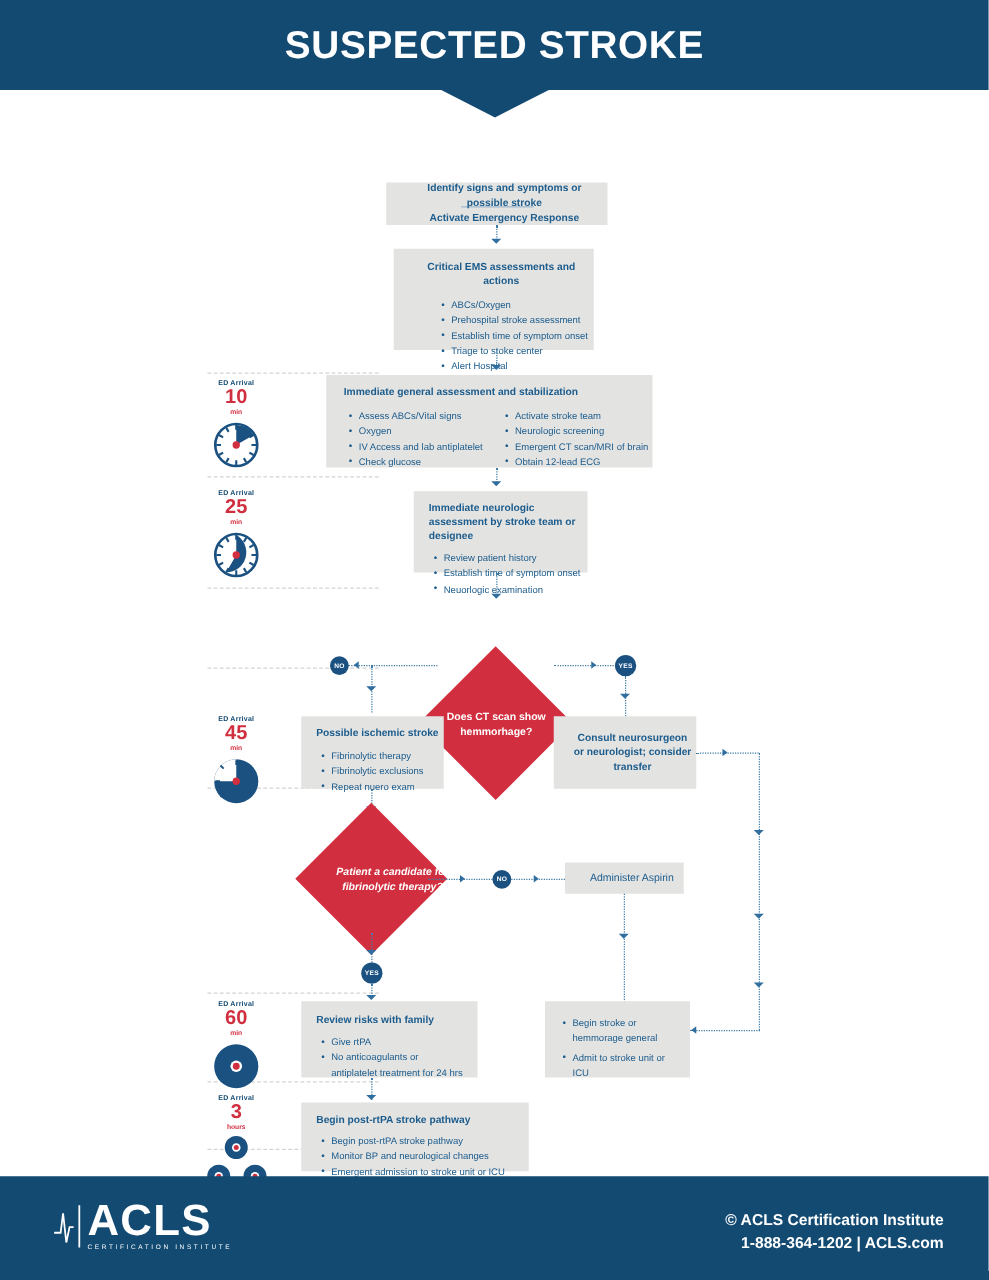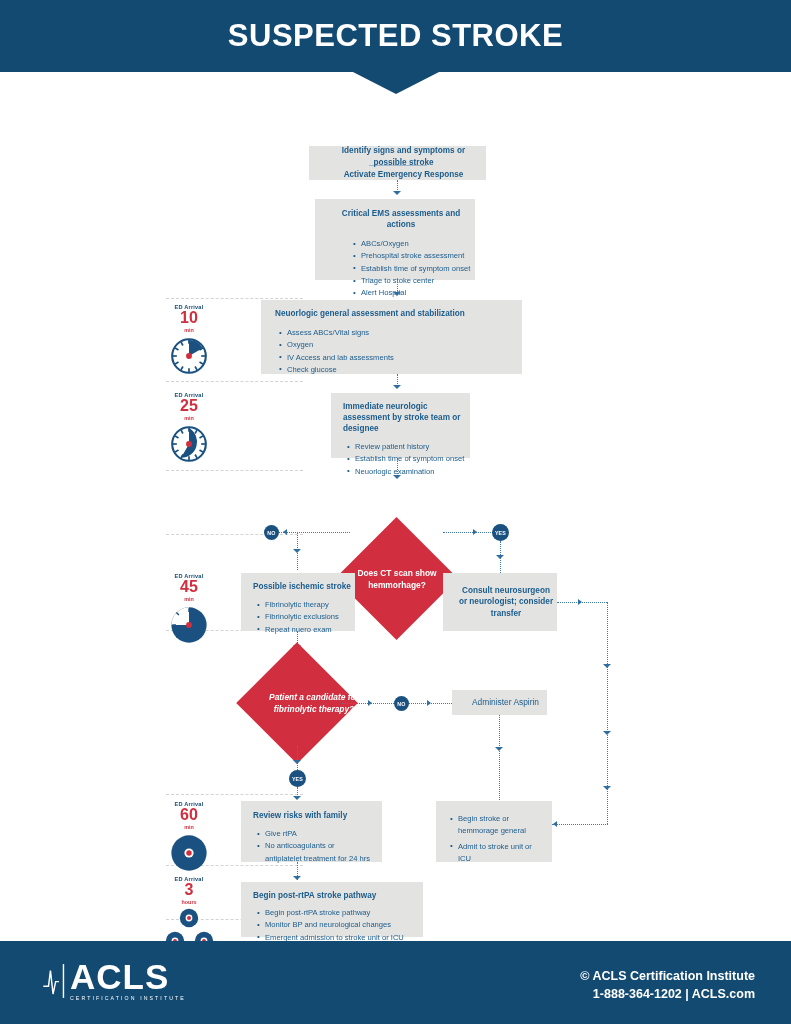--- a/index.html
+++ b/index.html
@@ -188,27 +188,33 @@
         <li>Triage to stoke center</li>
         <li>Alert Hospital</li>
         <li>Check glucose</li>
       </ul>
     </div>
 
     <div class="dline-v" style="left:397px; top:186px; height:13px;"></div>
     <div class="arrow-down" style="left:393px; top:198px;"></div>
 
     <div class="box" style="left:261px; top:206px; width:261px; height:74px; padding:8px 0 0 0;">
-      <div class="box-title" style="margin-left:14px;">Neuorlogic general assessment and stabilization</div>
+      <div class="box-title" style="margin-left:14px;">Immediate general assessment and stabilization</div>
       <div style="display:flex; margin-top:8px;">
         <ul class="blist" style="margin-left:18px; width:125px;">
           <li>Assess ABCs/Vital signs</li>
           <li>Oxygen</li>
-          <li>IV Access and lab assessments</li>
+          <li>IV Access and lab antiplatelet</li>
           <li>Check glucose</li>
+        </ul>
+        <ul class="blist" style="width:115px;">
+          <li>Activate stroke team</li>
+          <li>Neurologic screening</li>
+          <li>Emergent CT scan/MRI of brain</li>
+          <li>Obtain 12-lead ECG</li>
         </ul>
       </div>
     </div>
 
     <div class="timemark" style="left:146px; top:210px;">
       <div class="tm-label">ED Arrival</div>
       <div class="tm-num">10</div>
       <div class="tm-unit">min</div>
       <div class="clock-wrap">
         <svg width="42" height="42" viewBox="0 0 100 100">

